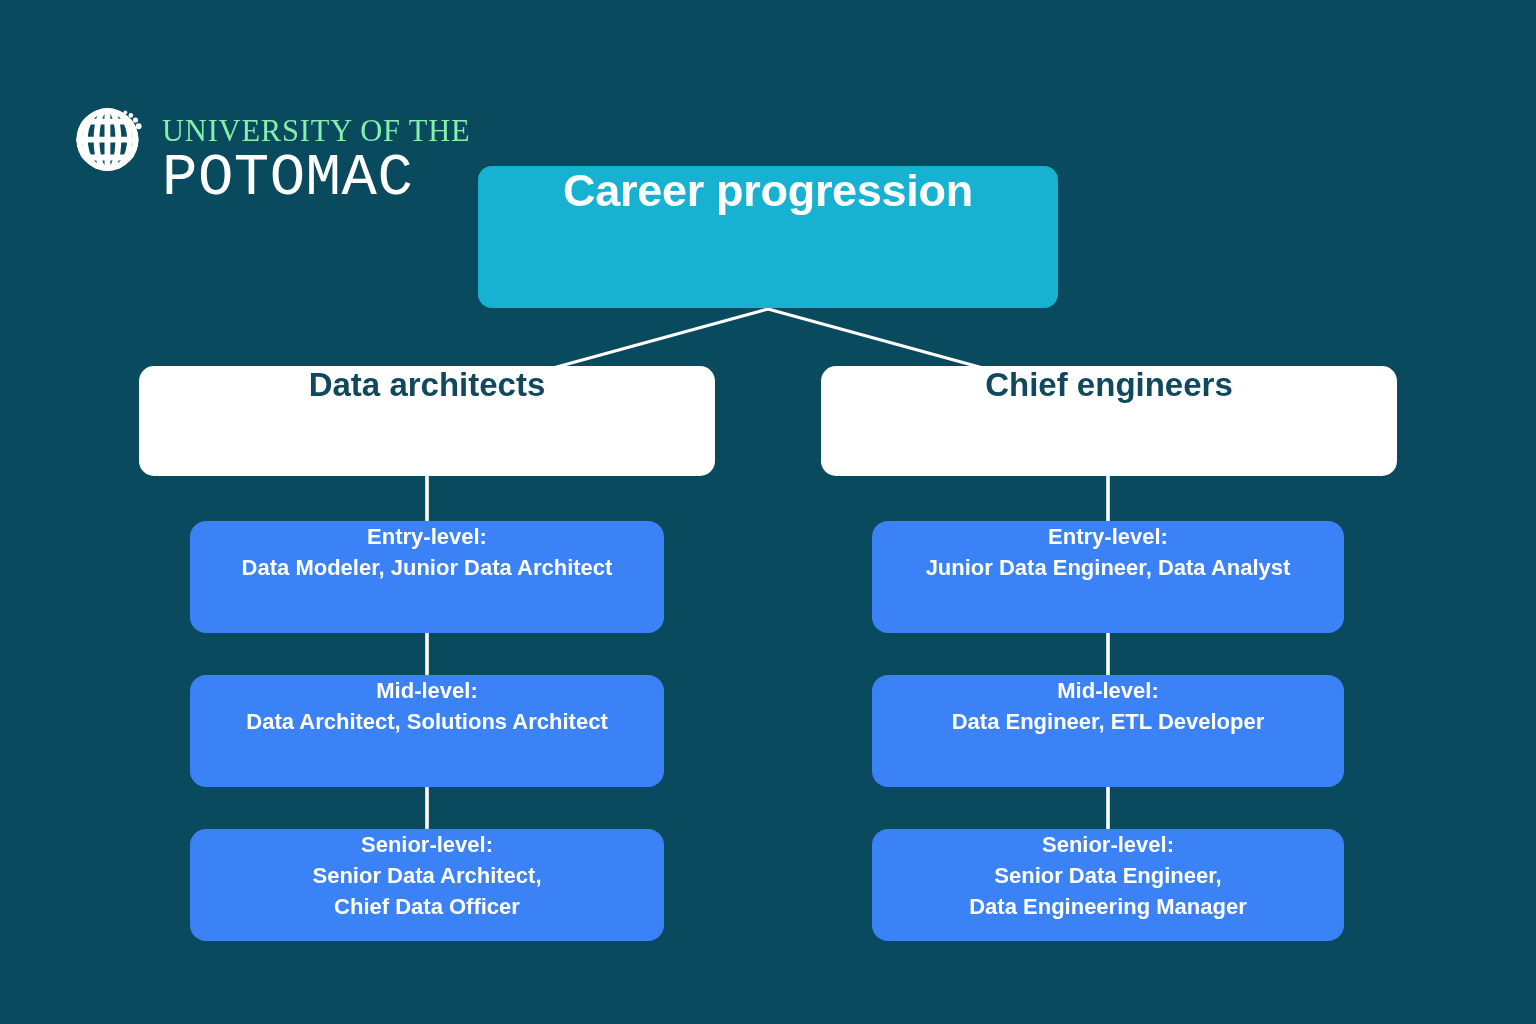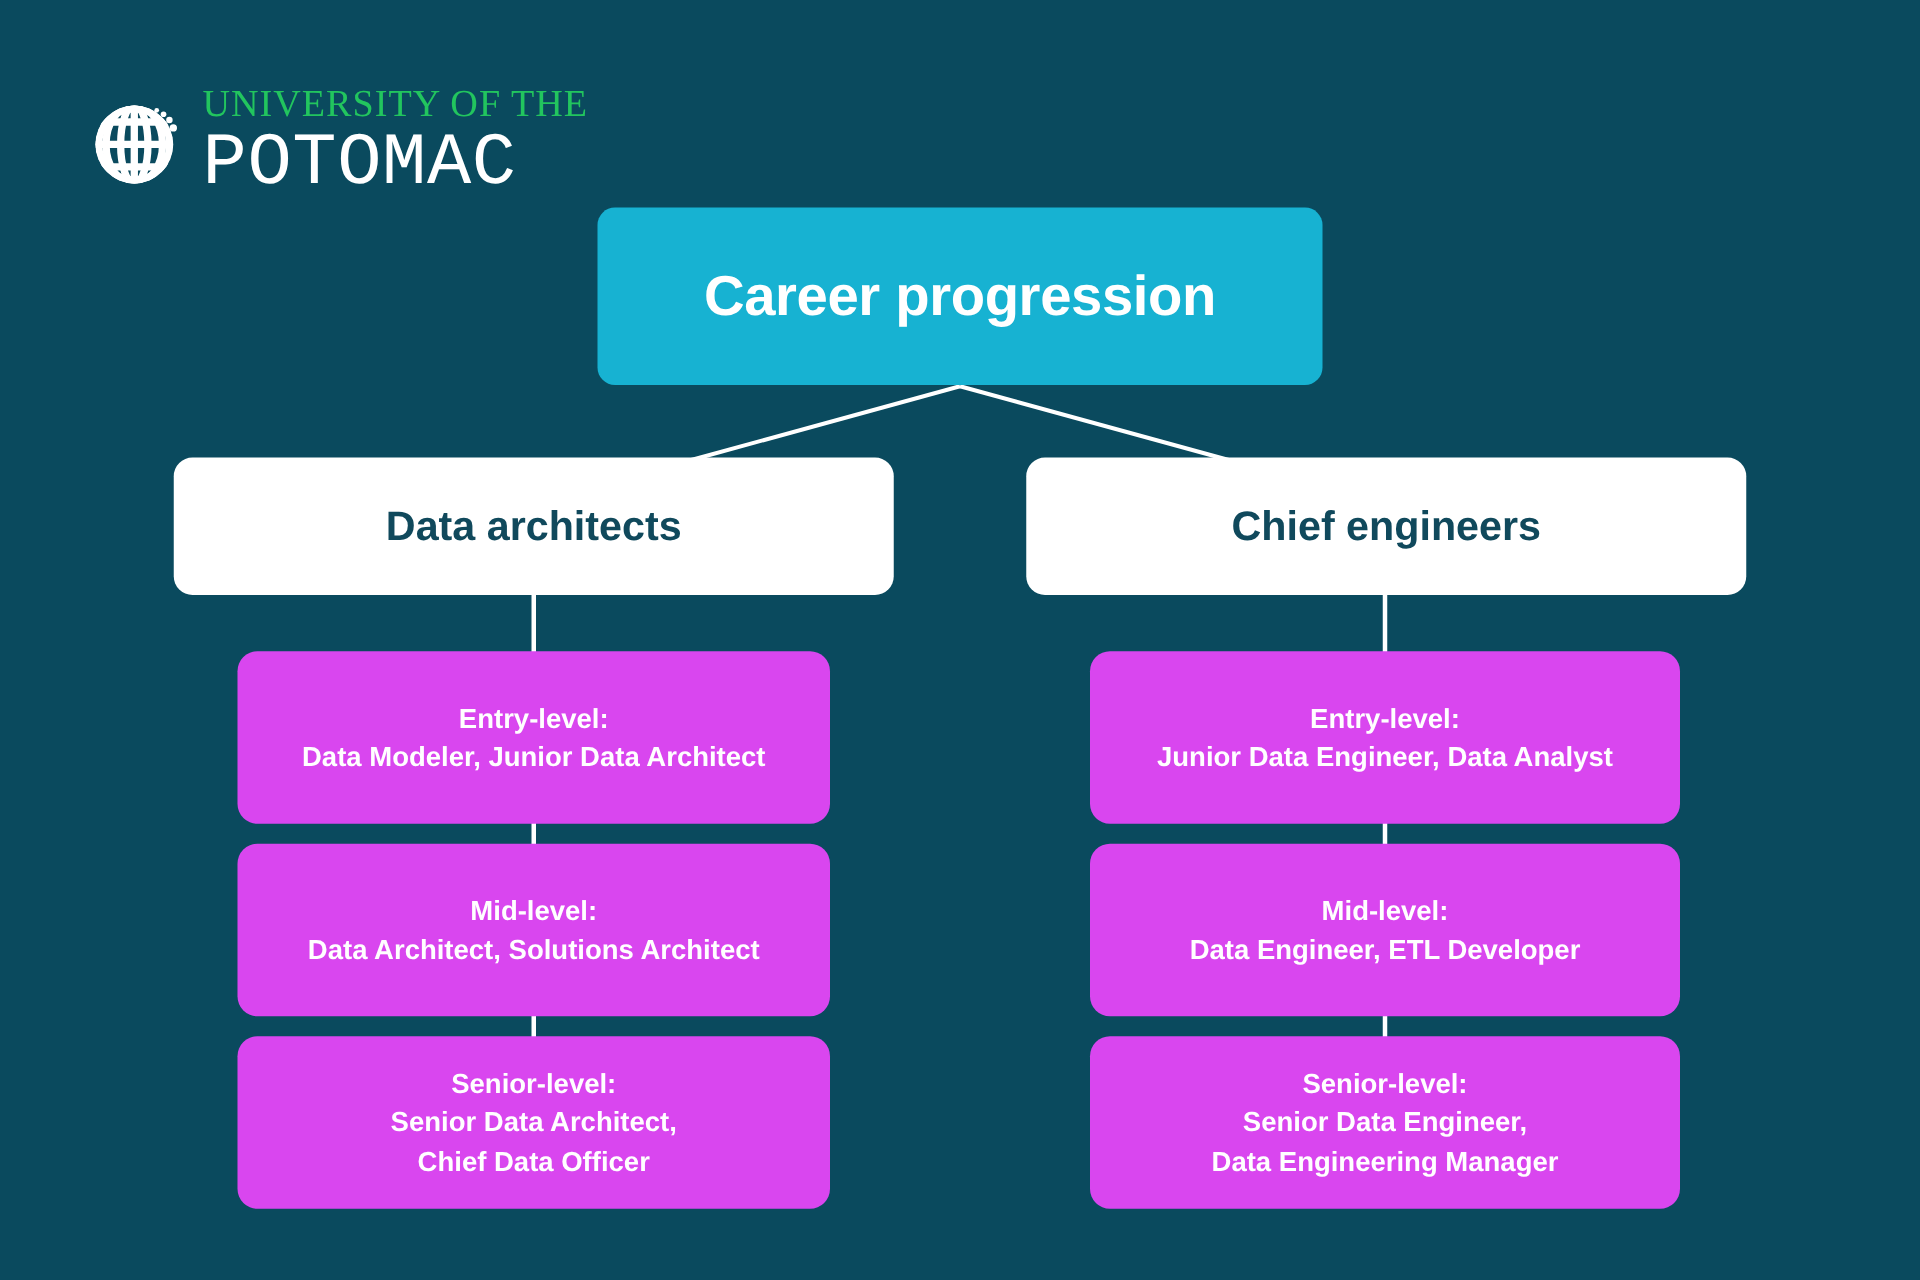--- a/index.html
+++ b/index.html
@@ -46,40 +46,40 @@
     display: block;
   }
   #logo-words {
     display: flex;
     flex-direction: column;
     justify-content: center;
     line-height: 1;
   }
   .logo-line-top {
     font-family: "Liberation Serif", serif;
-    color: #22c55e;
+    color: #86efac;
     font-size: 30.5px;
     letter-spacing: 0.8px;
     white-space: nowrap;
+    margin-top: 48px;
   }
   .logo-line-bottom {
     font-family: Liberation Mono, monospace;
     color: #ffffff;
     font-size: 59px;
     letter-spacing: 0.5px;
     white-space: nowrap;
     margin-top: 2px;
   }
 
   
   .node {
     position: absolute;
     box-sizing: border-box;
     display: flex;
-    align-items: center;
     justify-content: center;
     text-align: center;
     border-radius: 16px;
   }
 
   #title-node {
     left: 478px;
     top: 166px;
     width: 580px;
     height: 142px;
@@ -102,23 +102,23 @@
   #cat-node-0 { left: 139px; top: 366px; width: 576px; }
   #cat-node-1 { left: 821px; top: 366px; width: 576px; }
   .cat-node .node-text {
     color: #10495c;
     font-size: 33px;
     font-weight: bold;
     line-height: 1.15;
   }
 
   .level-node {
-    background: #d946ef;
+    background: #3b82f6;
     border-radius: 16px;
-    height: 138px;
+    height: 112px;
   }
   .level-node .node-text {
     color: #ffffff;
     font-size: 22px;
     font-weight: bold;
     line-height: 1.42;
   }
 
   #lvl-0-0 { left: 190px; top: 521px; width: 474px; }
   #lvl-0-1 { left: 190px; top: 675px; width: 474px; }

